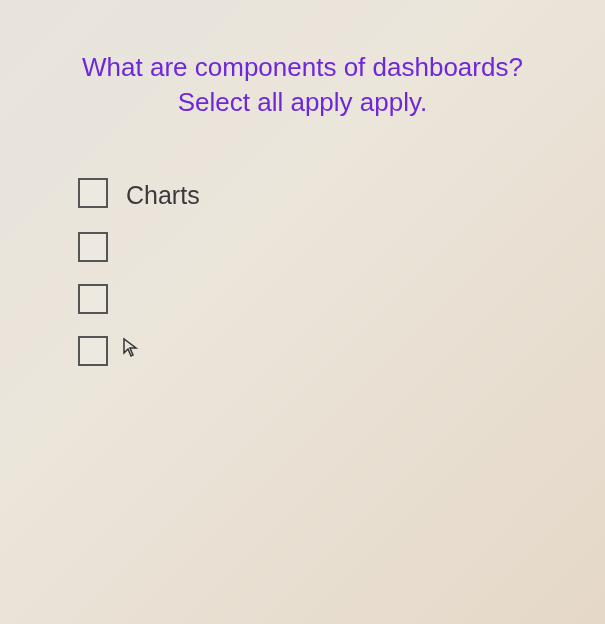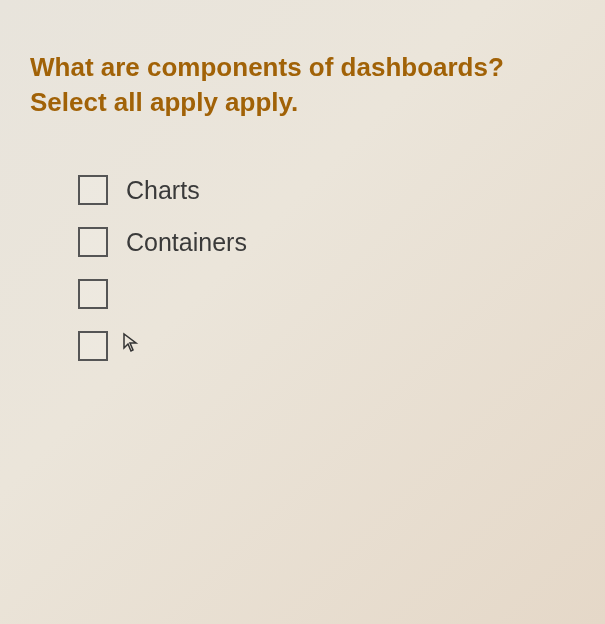--- a/index.html
+++ b/index.html
@@ -13,23 +13,24 @@
       background: linear-gradient(135deg, #e8e4dc 0%, #ebe5da 40%, #e5d8c8 100%);
       font-family: Verdana, Geneva, sans-serif;
       padding: 50px 30px;
       color: #2a2a2a;
       position: relative;
       overflow: hidden;
     }
     .question {
       font-size: 26px;
       line-height: 1.35;
-      color: #a16207;
+      color: #6d28d9;
       margin-bottom: 55px;
-      font-weight: 700;
+      font-weight: 400;
+      text-align: center;
     }
     .options {
       padding-left: 48px;
     }
     .option {
       display: flex;
       align-items: center;
       margin-bottom: 22px;
     }
     .checkbox {
@@ -38,20 +39,21 @@
       border: 2px solid #555;
       background: rgba(255,255,255,0.15);
       margin-right: 18px;
       flex-shrink: 0;
       cursor: pointer;
     }
     .option-label {
       font-size: 25px;
       color: #3a3a3a;
       font-weight: 400;
+      margin-top: 6px;
     }
     .cursor {
       display: inline-block;
       vertical-align: middle;
       margin-left: -4px;
       margin-top: -2px;
     }
   </style>
 </head>
 <body>
@@ -61,21 +63,20 @@
   <span>Select all apply apply.</span>
 </div>
 
 <div class="options">
   <div class="option">
     <div class="checkbox"></div>
     <span class="option-label">Charts</span>
   </div>
   <div class="option">
     <div class="checkbox"></div>
-    <span class="option-label">Containers</span>
   </div>
   <div class="option">
     <div class="checkbox"></div>
   </div>
   <div class="option">
     <div class="checkbox"></div>
     <span class="cursor">
       <svg width="18" height="22" viewBox="0 0 18 22">
         <path d="M 2 2 L 2 16 L 6 12 L 9 19 L 11 18 L 8 11 L 14 11 Z" fill="none" stroke="#333" stroke-width="1.5"></path>
       </svg>

